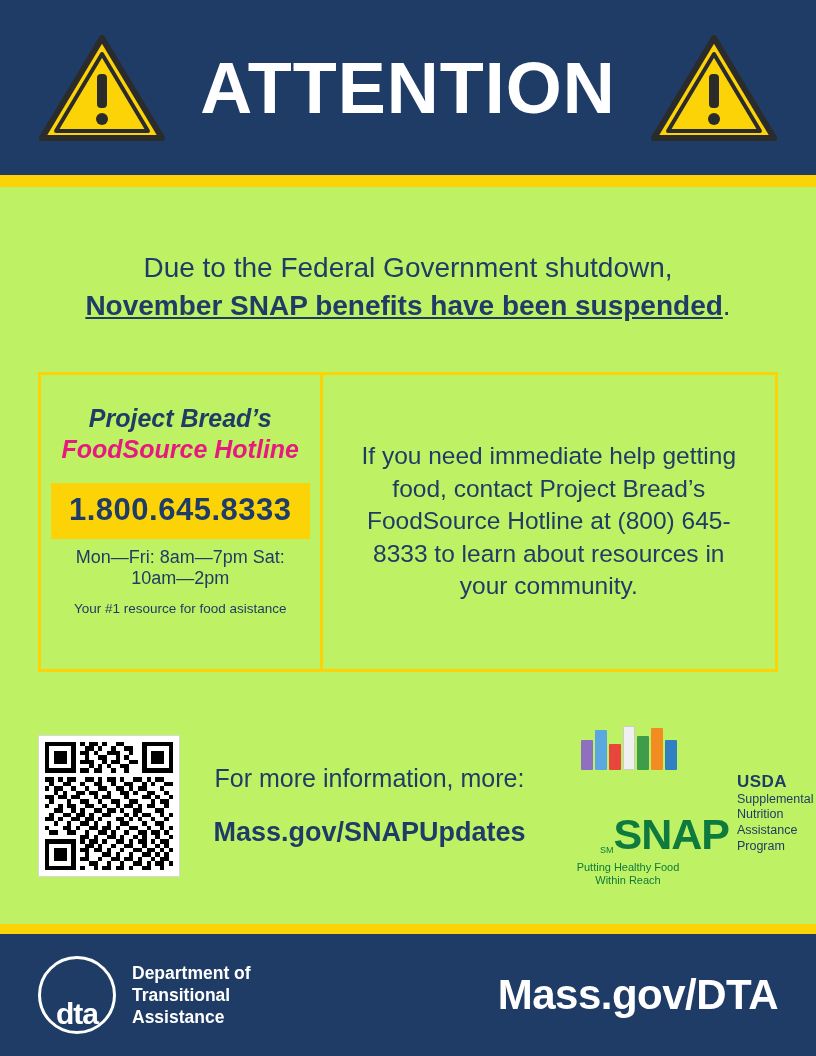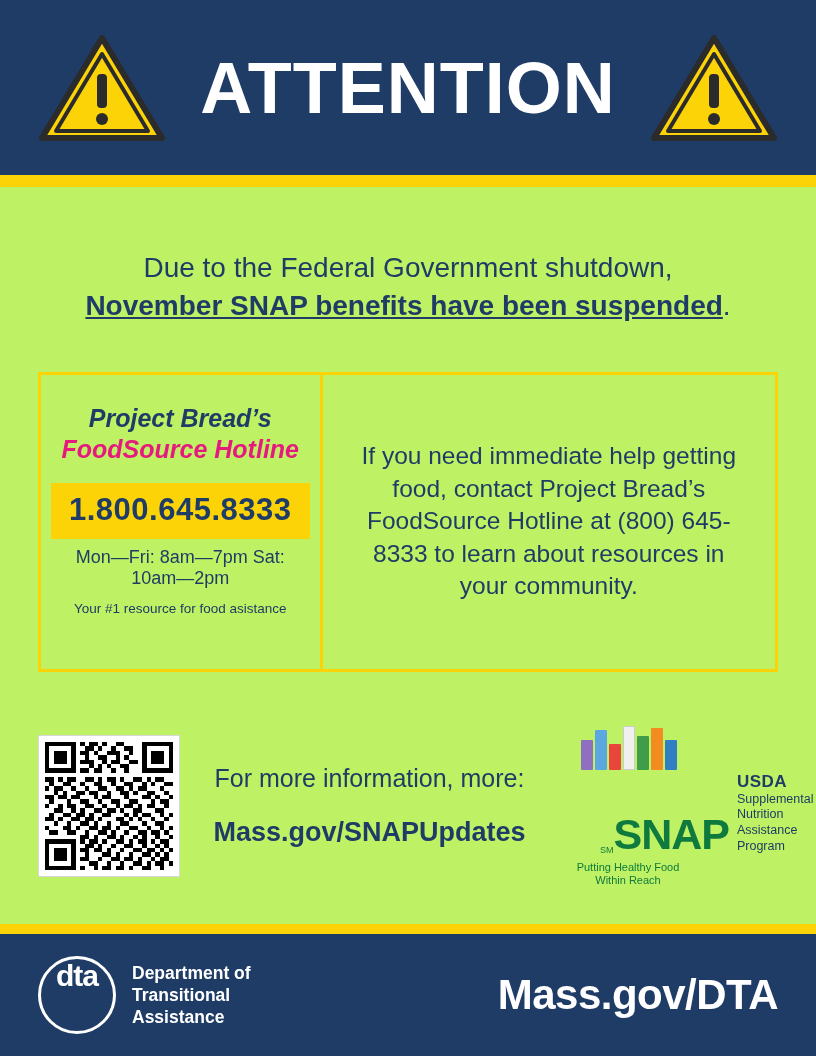--- a/index.html
+++ b/index.html
@@ -173,21 +173,21 @@
     height: 122px;
     display: flex;
     align-items: center;
     padding: 0 38px;
     justify-content: space-between;
   }
   .dta-lockup { display: flex; align-items: center; gap: 16px; }
   .dta-circle {
     width: 78px; height: 78px; border-radius: 50%;
     border: 3px solid #ffffff;
-    display: flex; align-items: flex-start; justify-content: center;
+    display: flex; align-items: flex-end; justify-content: center;
   }
   .dta-circle span {
     color: #ffffff; font-size: 30px; font-weight: bold; letter-spacing: -1px;
   }
   .dta-words { color:#ffffff; font-size: 17.5px; font-weight: bold; line-height: 1.26; }
   .footer-url { color: #ffffff; font-size: 42px; font-weight: bold; letter-spacing: -0.5px; }
 </style>
 </head>
 <body>
 

